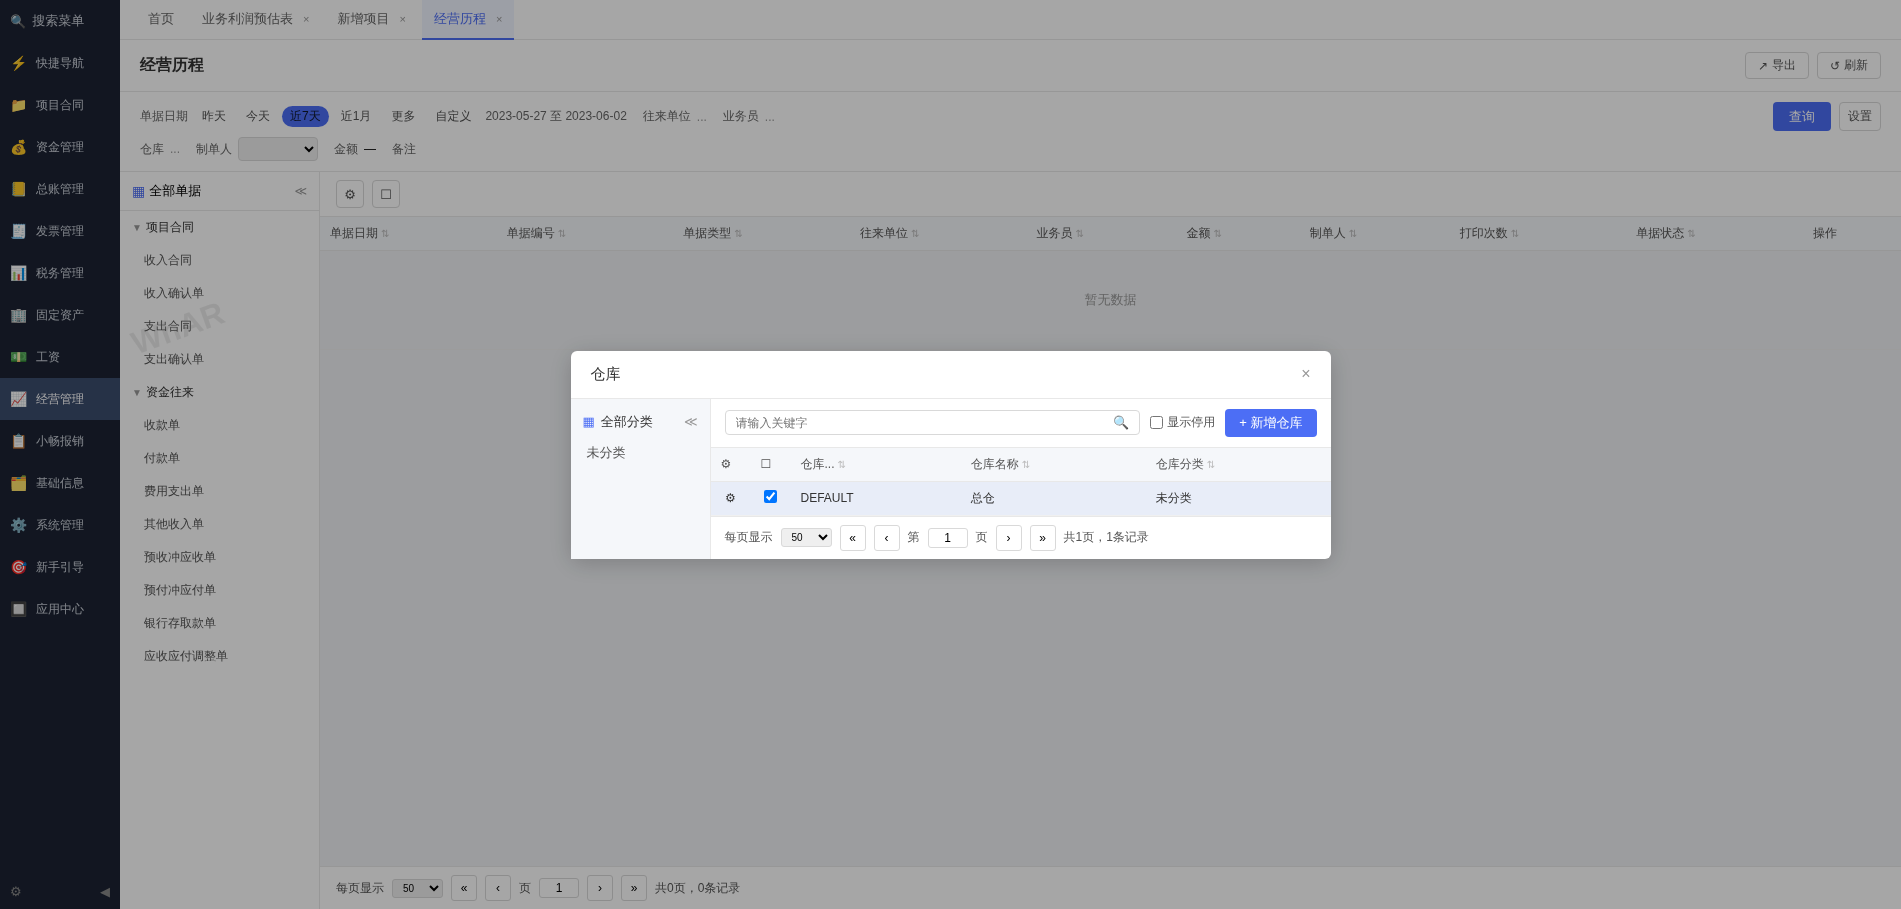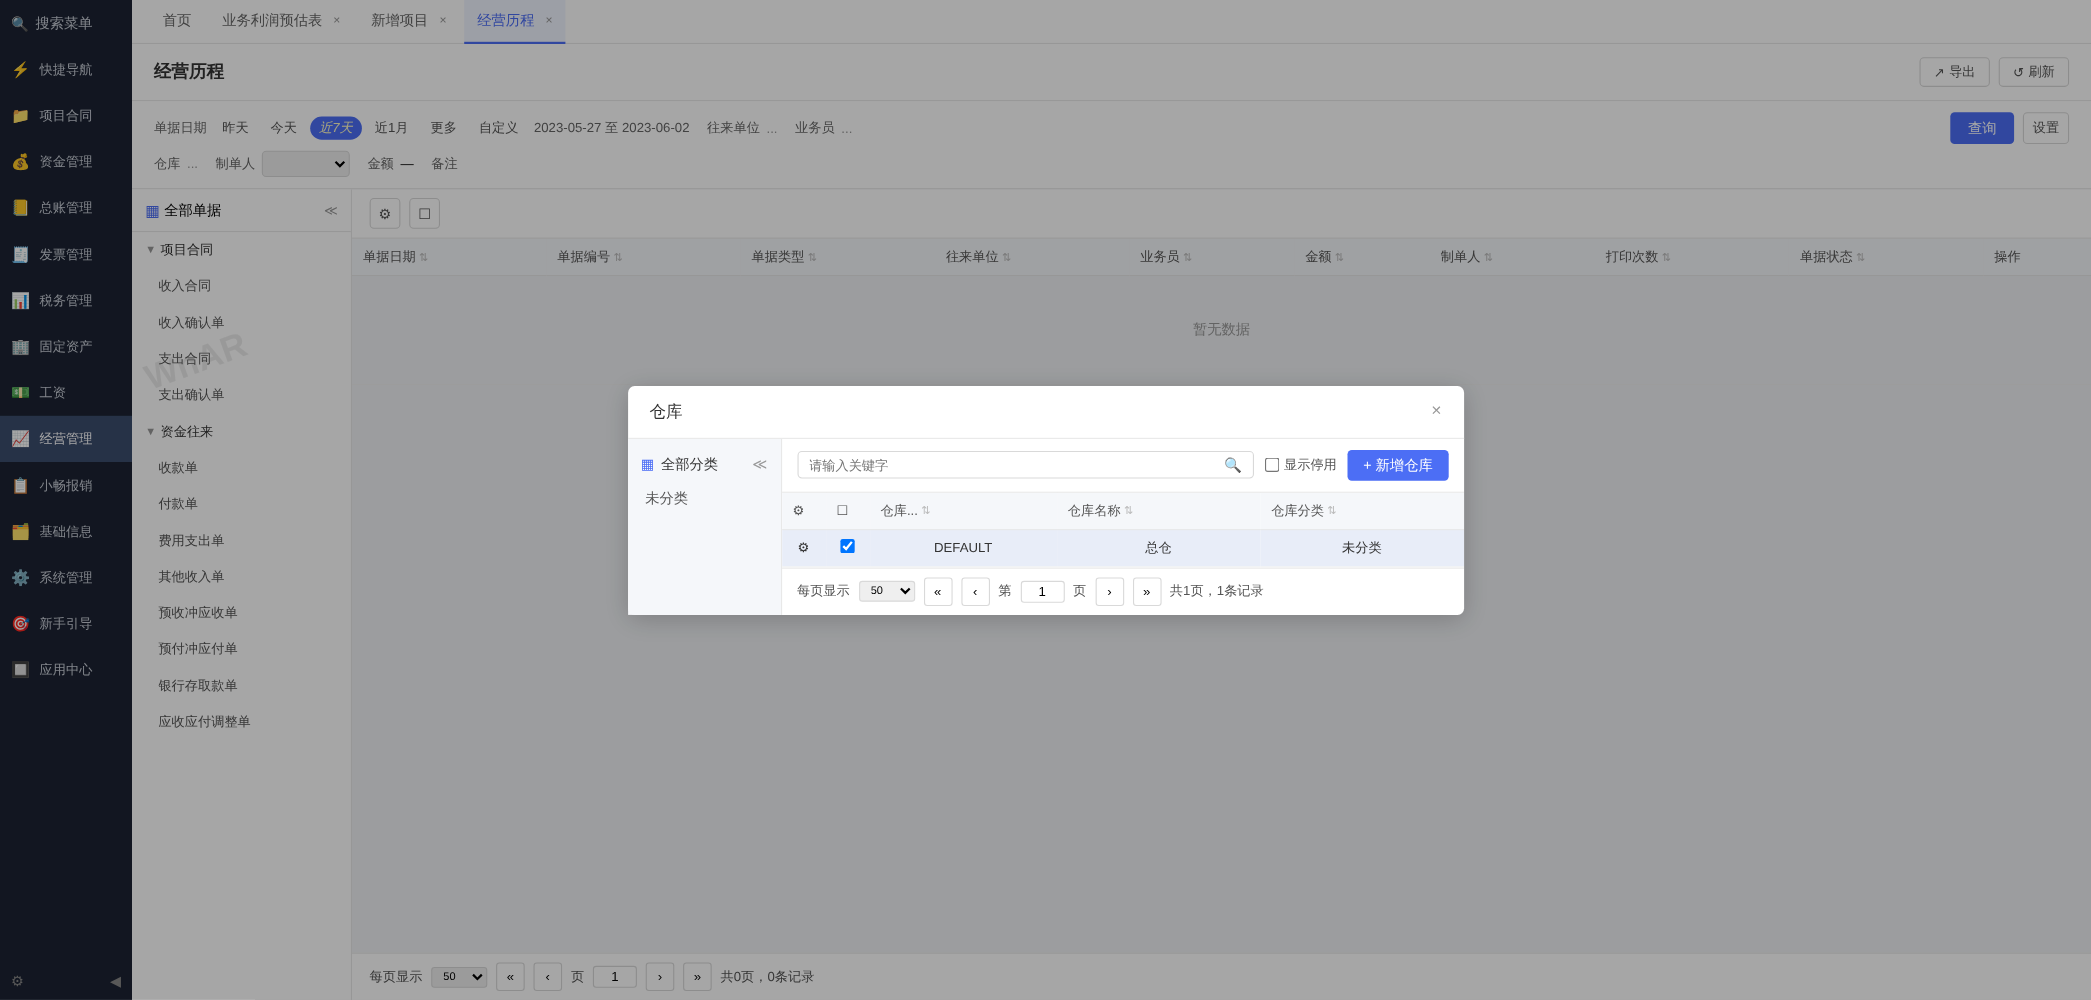--- a/index.html
+++ b/index.html
@@ -59,21 +59,21 @@
 
     
     .filter-area {
       background: #fff; padding: 10px 20px; border-bottom: 1px solid #e8e8e8;
     }
     .filter-row { display: flex; align-items: center; gap: 16px; margin-bottom: 6px; flex-wrap: wrap; }
     .filter-item { display: flex; align-items: center; gap: 6px; font-size: 12px; }
     .filter-label { color: #666; white-space: nowrap; }
     .date-tabs { display: flex; gap: 4px; }
     .date-tab { padding: 2px 8px; border-radius: 3px; cursor: pointer; font-size: 12px; color: #555; }
-    .date-tab.active { background: #4c6ef5; color: #fef9c3; border-radius: 12px; font-style: italic; }
+    .date-tab.active { background: #4c6ef5; color: #0f172a; border-radius: 12px; }
     .date-range { font-size: 12px; color: #666; }
     .filter-dots { color: #999; cursor: pointer; }
     .filter-select { border: 1px solid #d9d9d9; border-radius: 4px; padding: 3px 8px; font-size: 12px; min-width: 80px; }
     .btn-query { background: #4c6ef5; color: #fff; border: none; border-radius: 4px; padding: 5px 16px; cursor: pointer; font-size: 13px; }
     .btn-setting { background: #fff; color: #555; border: 1px solid #d9d9d9; border-radius: 4px; padding: 5px 8px; cursor: pointer; font-size: 12px; }
 
     .filter-row2 { display: flex; align-items: center; gap: 16px; }
     .sub-filter { display: flex; align-items: center; gap: 6px; font-size: 12px; }
 
     
@@ -101,21 +101,21 @@
       flex: 1; display: flex; flex-direction: column; overflow: hidden;
     }
     .table-toolbar {
       background: #fff; padding: 8px 16px; display: flex; align-items: center;
       gap: 8px; border-bottom: 1px solid #e8e8e8;
     }
     .toolbar-icon { width: 28px; height: 28px; border: 1px solid #d9d9d9; border-radius: 4px; display: flex; align-items: center; justify-content: center; cursor: pointer; color: #555; }
     .table-wrapper { flex: 1; overflow: auto; }
     table { width: 100%; border-collapse: collapse; font-size: 12px; }
     th { background: #f5f7fa; padding: 8px 10px; text-align: left; border-bottom: 1px solid #e8e8e8; color: #555; white-space: nowrap; font-weight: 500; }
-    td { padding: 8px 10px; border-bottom: 1px solid #f0f0f0; color: #333; text-align: center; }
+    td { padding: 8px 10px; border-bottom: 1px solid #f0f0f0; color: #333; }
     .col-sort { display: flex; align-items: center; gap: 3px; }
     .sort-icon { color: #bbb; font-size: 10px; }
     .empty-tip { text-align: center; padding: 40px; color: #999; font-size: 13px; }
 
     
     .bottom-bar {
       background: #fff; border-top: 1px solid #e8e8e8; padding: 8px 16px;
       display: flex; align-items: center; gap: 8px; font-size: 12px; color: #555;
     }
     .page-size-select { border: 1px solid #d9d9d9; border-radius: 3px; padding: 2px 6px; font-size: 10px; }

